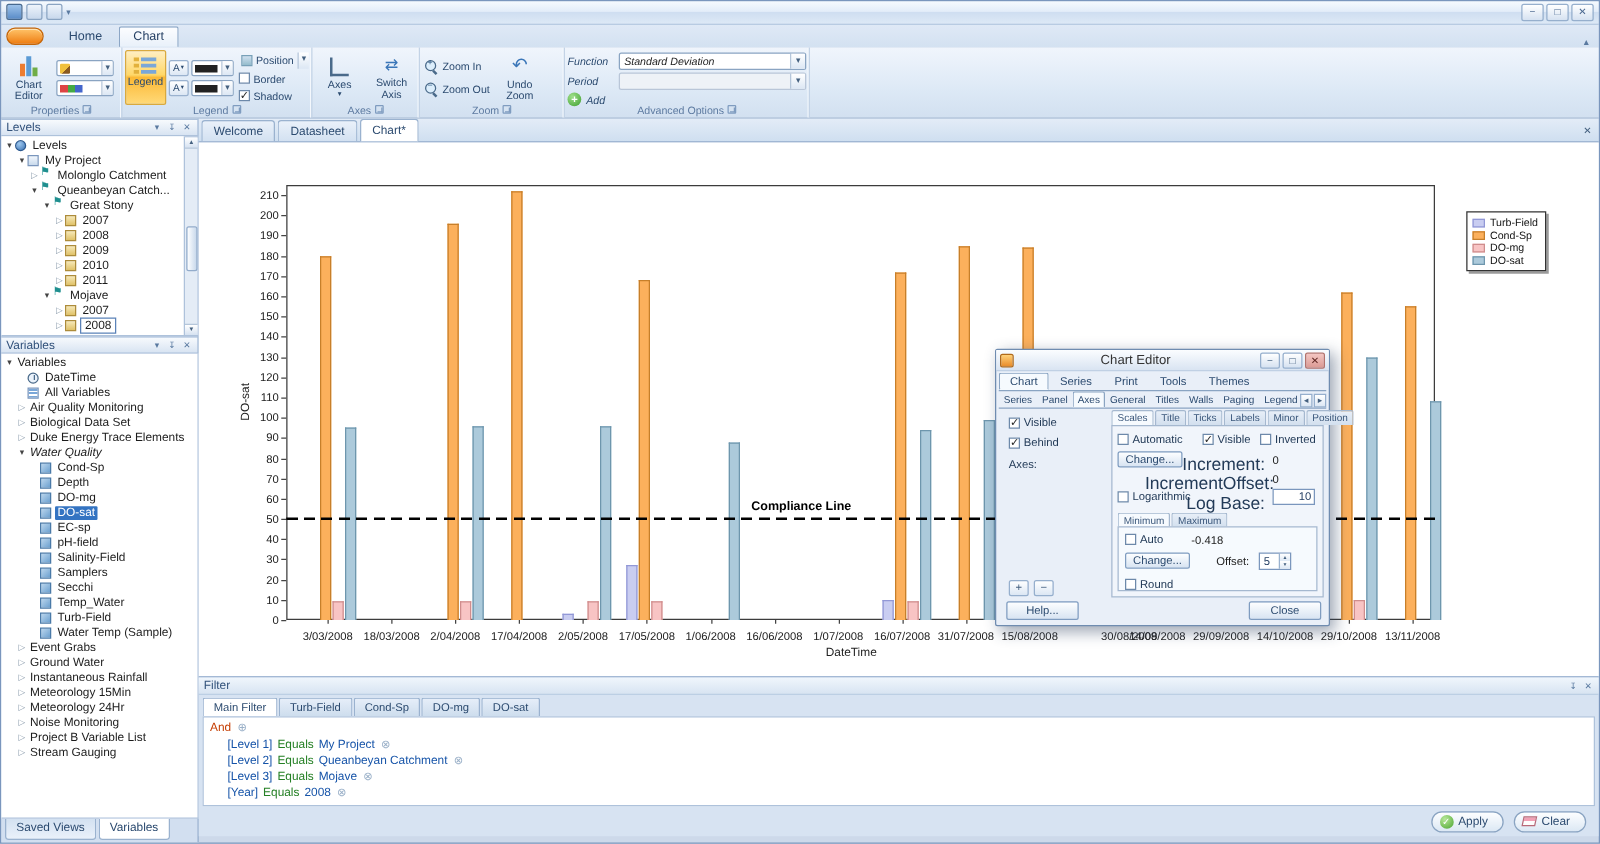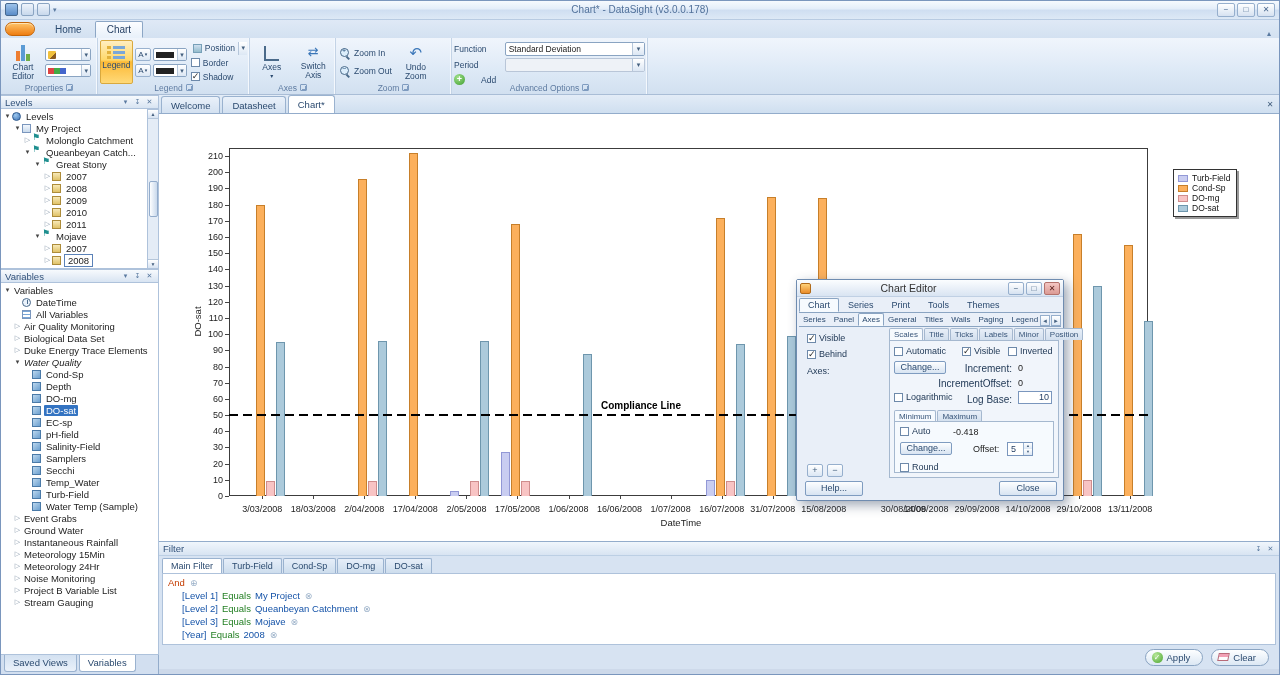--- a/index.html
+++ b/index.html
@@ -61,21 +61,21 @@
 .pos-drop{height:13px;position:relative;padding:0 12px 0 2px;font-size:8.5px;display:flex;align-items:center;gap:3px;color:#2b4a6f;}
 .pos-icn{width:9px;height:9px;border:1px solid #77a0b8;background:linear-gradient(#cfe0f0,#94bccc);}
 .rcb{display:flex;align-items:center;gap:3px;font-size:8.5px;color:#2b4a6f;height:12px;}
 .zoom-col{display:flex;flex-direction:column;gap:4px;justify-content:center;}
 .zbtn{display:flex;align-items:center;gap:3px;font-size:8.5px;color:#2b4a6f;height:14px;padding:0 2px;}
 .mag{width:11px;height:11px;position:relative;flex:none;}
 .mag::before{content:"";position:absolute;left:0;top:0;width:7px;height:7px;border:1.5px solid #4a6a8a;border-radius:50%;background:#dceefc;}
 .mag::after{content:"";position:absolute;right:1px;bottom:0;width:4px;height:1.5px;background:#4a6a8a;transform:rotate(45deg);}
 .mg-plus{position:absolute;left:2px;top:-1px;font-size:7px;color:#26517c;z-index:1;}
 .adv{flex-direction:column;display:flex;gap:3px;padding-top:2px;}
-.advrow{display:flex;align-items:center;gap:16px;height:13px;}
+.advrow{display:flex;align-items:center;gap:4px;height:13px;font-style:italic;}
 .advlbl{width:38px;font-size:8.5px;color:#2b4a6f;}
 .combo{width:152px;height:14px;border:1px solid #8aa4c2;background:#fff;border-radius:2px;position:relative;display:flex;align-items:center;padding:0 14px 0 3px;}
 .combo-val{font-size:8.5px;color:#222;white-space:nowrap;overflow:hidden;}
 .combo-btn{position:absolute;right:0;top:0;bottom:0;width:12px;border-left:1px solid #b5c6da;background:linear-gradient(#fff,#dce7f4);font-size:7px;color:#44607f;text-align:center;line-height:12px;}
 .combo.disabled{background:#eef2f7;border-color:#b9c6d8;}
 .icn-add{width:11px;height:11px;border-radius:50%;background:radial-gradient(circle at 35% 30%,#9fe08a,#3f9e2f);color:#fff;font-size:9px;line-height:11px;text-align:center;font-weight:bold;}
 .add-lbl{font-size:8.5px;color:#2b4a6f;}
 
 
 .left-dock{position:absolute;left:0;top:94px;width:158px;bottom:0;background:#d2dff0;border-right:1px solid #93accb;}
@@ -176,21 +176,21 @@
 .dlbl{position:absolute;font-size:9px;color:#223a57;}
 .listbox{position:absolute;background:#fff;border:1px solid #7a96bd;overflow:hidden;}
 .lbitem{height:13px;line-height:13px;padding:0 3px;font-size:9px;color:#222;white-space:nowrap;}
 .lbitem.sel{background:#2f6fc4;color:#fff;}
 .sbtn{position:absolute;width:16px;height:13px;border:1px solid #96afcd;border-radius:2px;background:linear-gradient(#fff,#dce7f4);text-align:center;line-height:11px;font-size:9px;color:#44607f;}
 .mtabs{position:absolute;display:flex;height:12px;}
 .sctab,.mmtab{padding:0 4px;font-size:8px;line-height:11px;border:1px solid #a5b8cf;border-bottom:none;background:linear-gradient(#e8eff8,#d2dfee);color:#39567a;border-radius:2px 2px 0 0;margin-right:1px;white-space:nowrap;}
 .sctab.active,.mmtab.active{background:#f6fafe;}
 .groupbox{position:absolute;border:1px solid #a5b8cf;background:#f1f5fb;}
 .minmaxbox{position:absolute;border:1px solid #a5b8cf;background:#f6fafe;overflow:hidden;}
-.glabel{position:absolute;font-size:10px;text-align:right;color:#223a57;}
+.glabel{position:absolute;font-size:14px;text-align:right;color:#223a57;}
 .dval{position:absolute;font-size:9px;color:#222;}
 .dinput{position:absolute;background:#fff;border:1px solid #7a96bd;font-size:9px;text-align:right;padding:0 2px;line-height:11px;}
 .spinner{position:absolute;width:26px;height:14px;background:#fff;border:1px solid #7a96bd;}
 .spinner .sval{position:absolute;left:3px;top:1px;font-size:9px;}
 .sarrows{position:absolute;right:0;top:0;bottom:0;width:9px;display:flex;flex-direction:column;border-left:1px solid #9ab2cf;}
 .sarrows span{flex:1;font-size:4px;line-height:5px;text-align:center;background:linear-gradient(#fff,#dce7f4);color:#44607f;}
 .dbutton{position:absolute;width:58px;height:15px;border:1px solid #7f9cc0;border-radius:2px;background:linear-gradient(#fdfeff,#d8e4f2);text-align:center;line-height:13px;font-size:9px;color:#2b4a6f;}
 .dlg-footer{position:absolute;left:0;bottom:0;right:0;height:23px;}
 </style>
 </head>
@@ -198,21 +198,20 @@
 
 <div class="app">
 
   <div class="titlebar">
     <div class="qat">
       <span class="qicon i1"></span>
       <span class="qicon i2"></span>
       <span class="qicon i3"></span>
       <span class="qcaret">▾</span>
     </div>
-    <div class="title-text">Chart* - DataSight (v3.0.0.178)</div>
     <div class="win-controls">
       <span class="win-btn">−</span>
       <span class="win-btn">□</span>
       <span class="win-btn">✕</span>
     </div>
   </div>
 
   <div class="ribbon-tabrow">
     <div class="app-btn"></div>
     <div class="dtabs" id="ribbonTabs">

